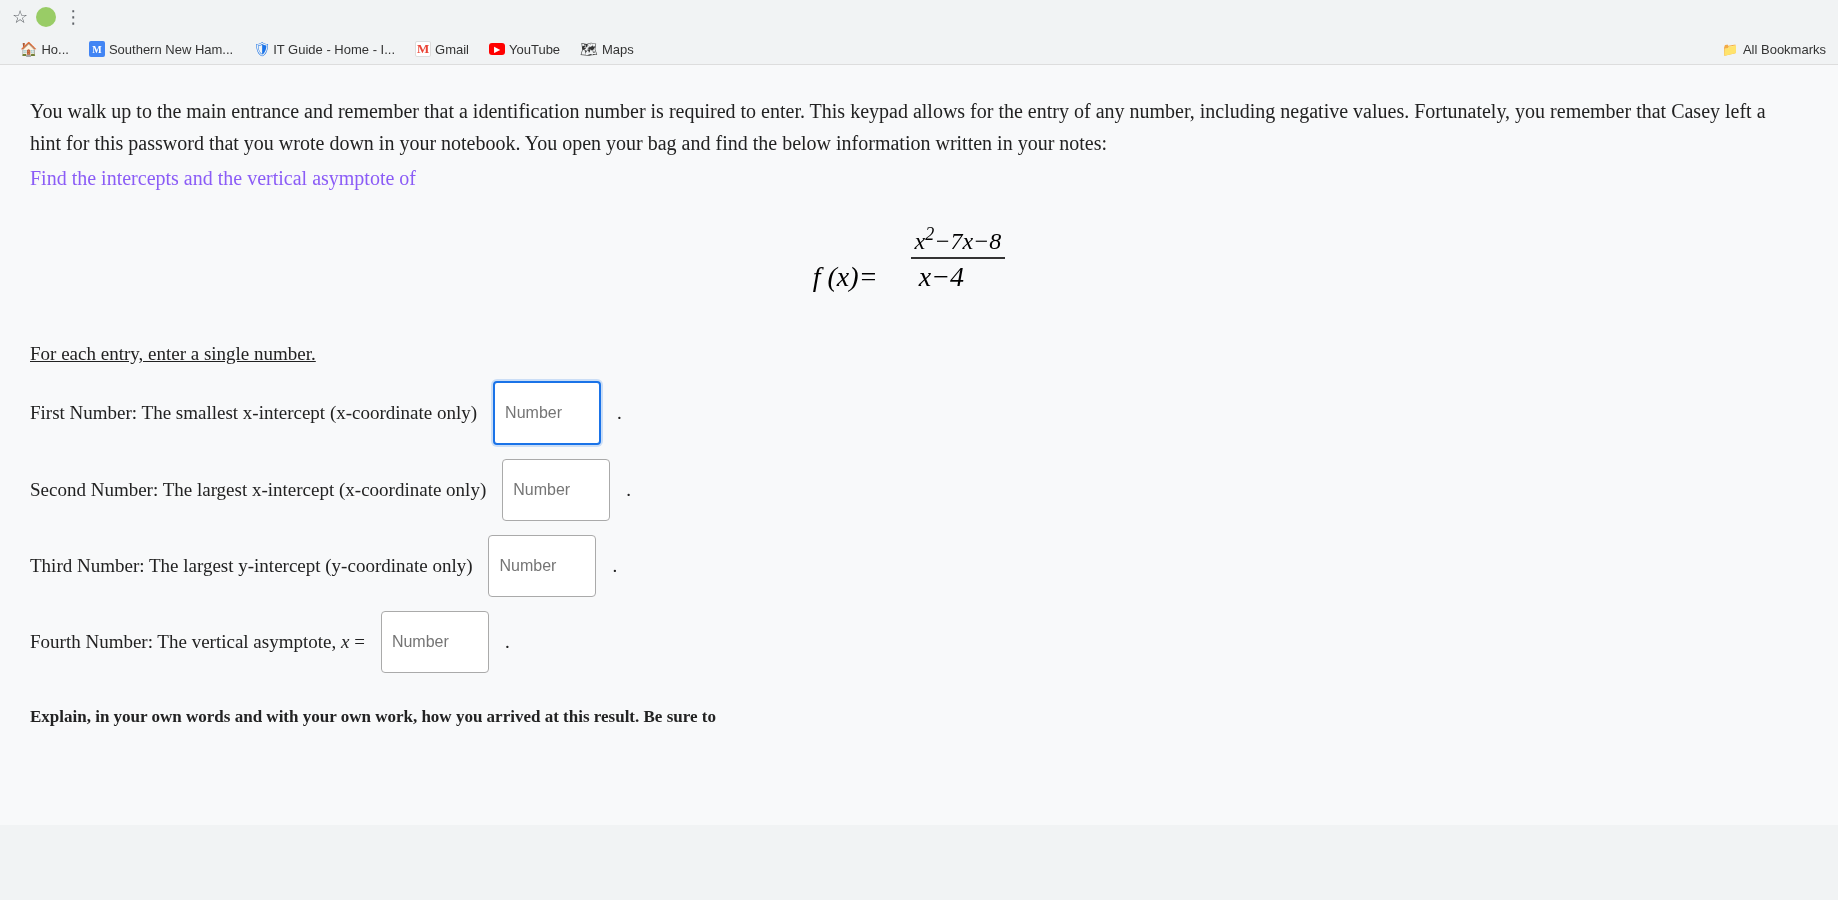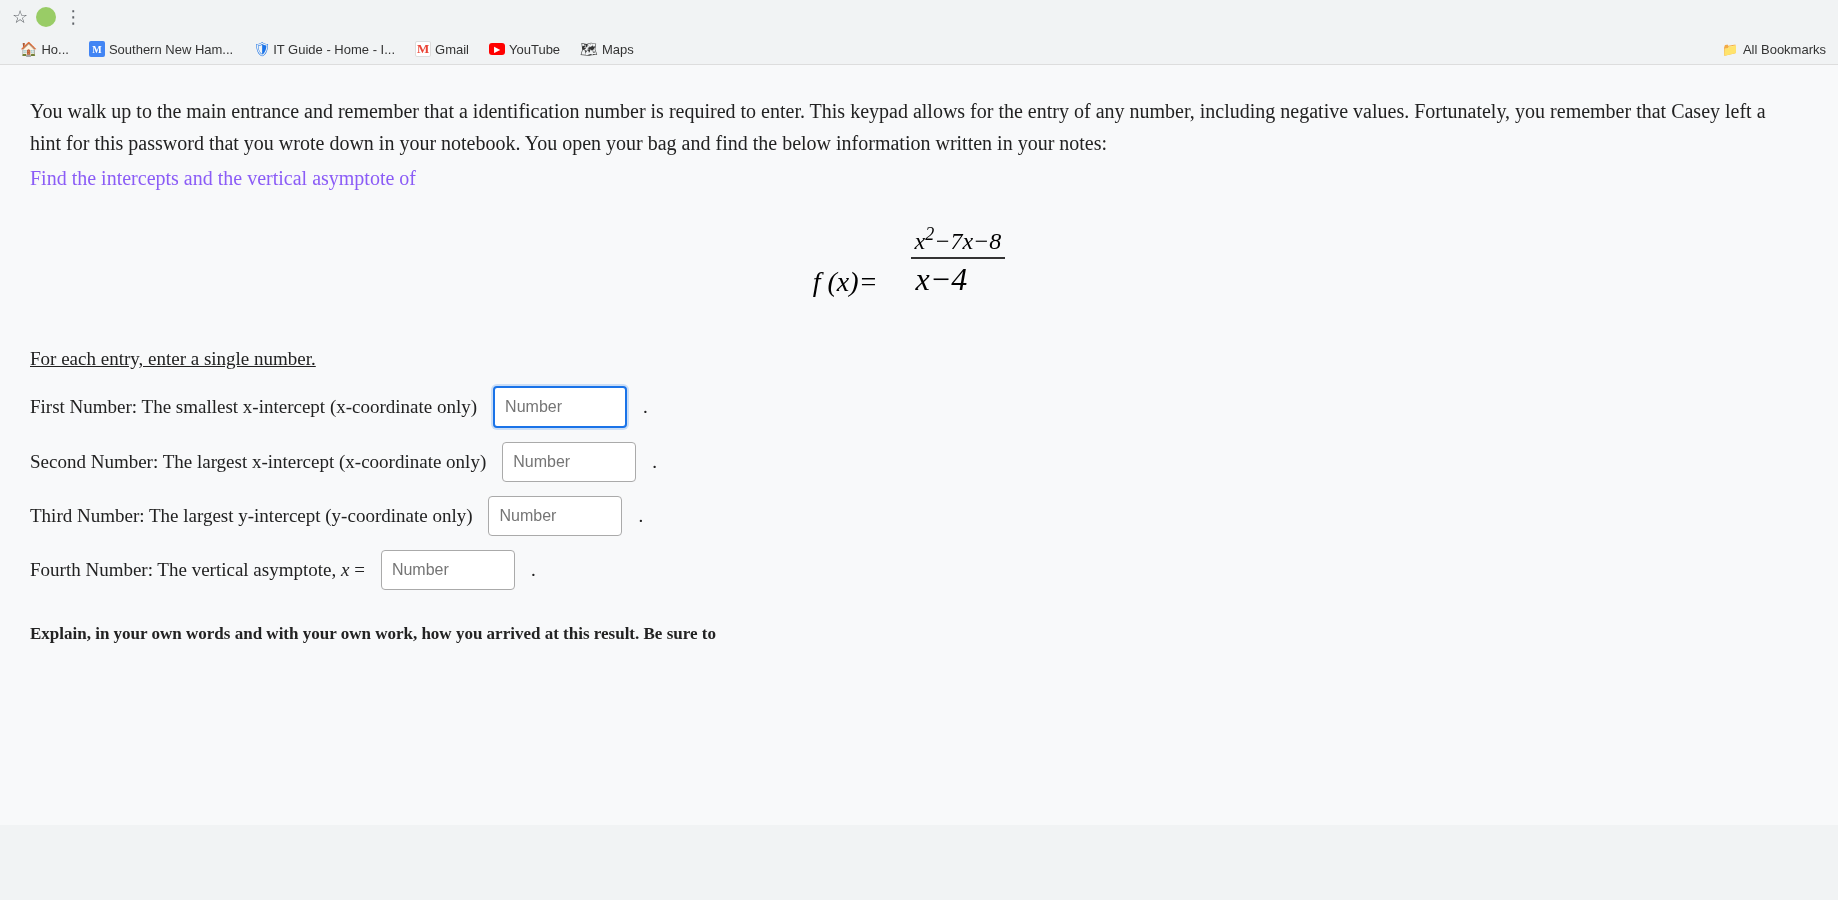--- a/index.html
+++ b/index.html
@@ -131,21 +131,21 @@
       vertical-align: middle;
     }
     .fraction .numerator {
       border-bottom: 2px solid #333;
       padding: 0 4px 2px 4px;
       font-size: 24px;
       margin-left: 33px;
     }
     .fraction .denominator {
       padding: 2px 4px 0 4px;
-      font-size: 32px;
+      font-size: 28px;
     }
     .formula-equals {
       font-style: italic;
       font-size: 28px;
     }
     .formula-fx {
       font-size: 28px;
     }
     sup { font-size: 18px; }
 
@@ -166,24 +166,24 @@
       margin-bottom: 14px;
       font-size: 19px;
       color: #222;
     }
     .entry-label {
       flex-shrink: 0;
     }
     .number-input {
       border: 1px solid #aaa;
       border-radius: 4px;
-      padding: 10px 10px;
+      padding: 21px 10px;
       font-size: 16px;
       color: #888;
-      width: 134px;
+      width: 108px;
       background: white;
     }
     .number-input.focused {
       border: 2px solid #1a73e8;
       box-shadow: 0 0 0 2px rgba(26,115,232,0.2);
     }
     .period { color: #222; font-size: 19px; }
 
     .explain-text {
       font-size: 17px;

